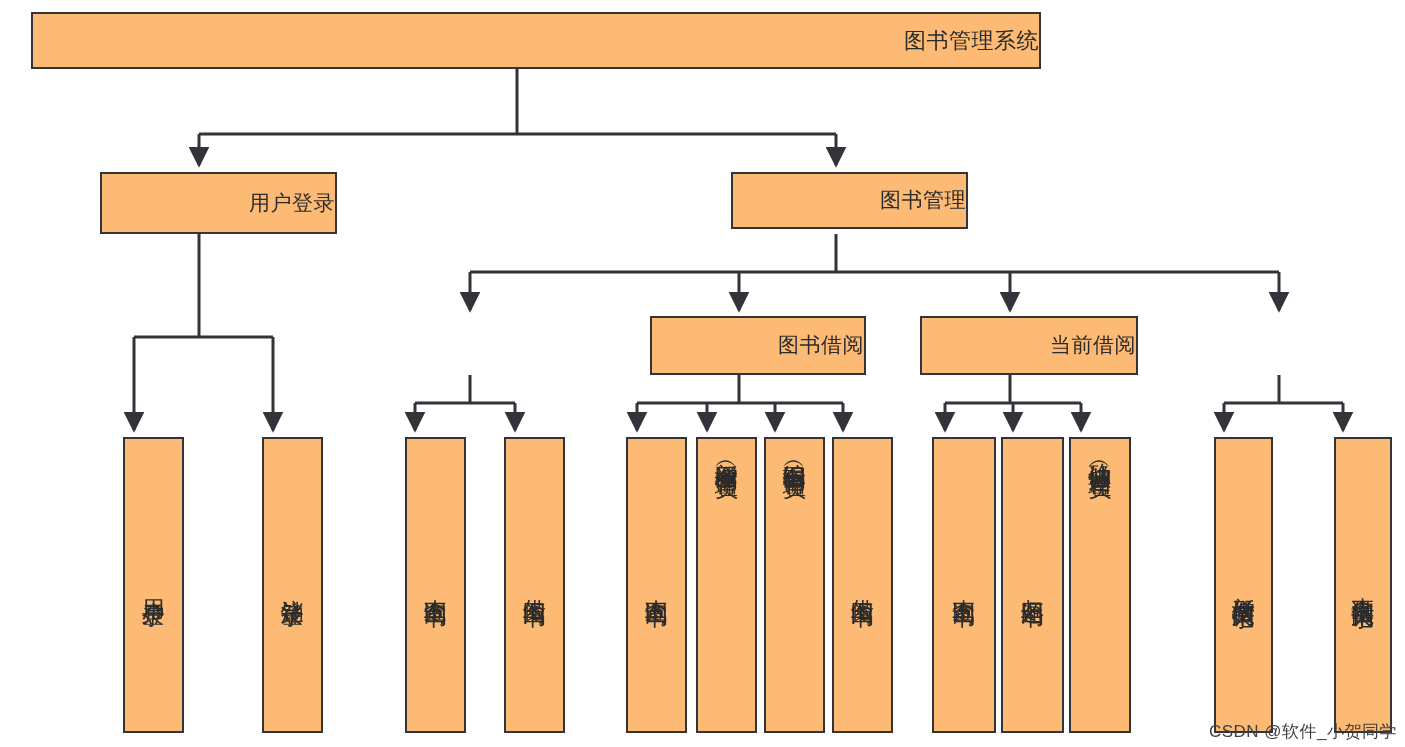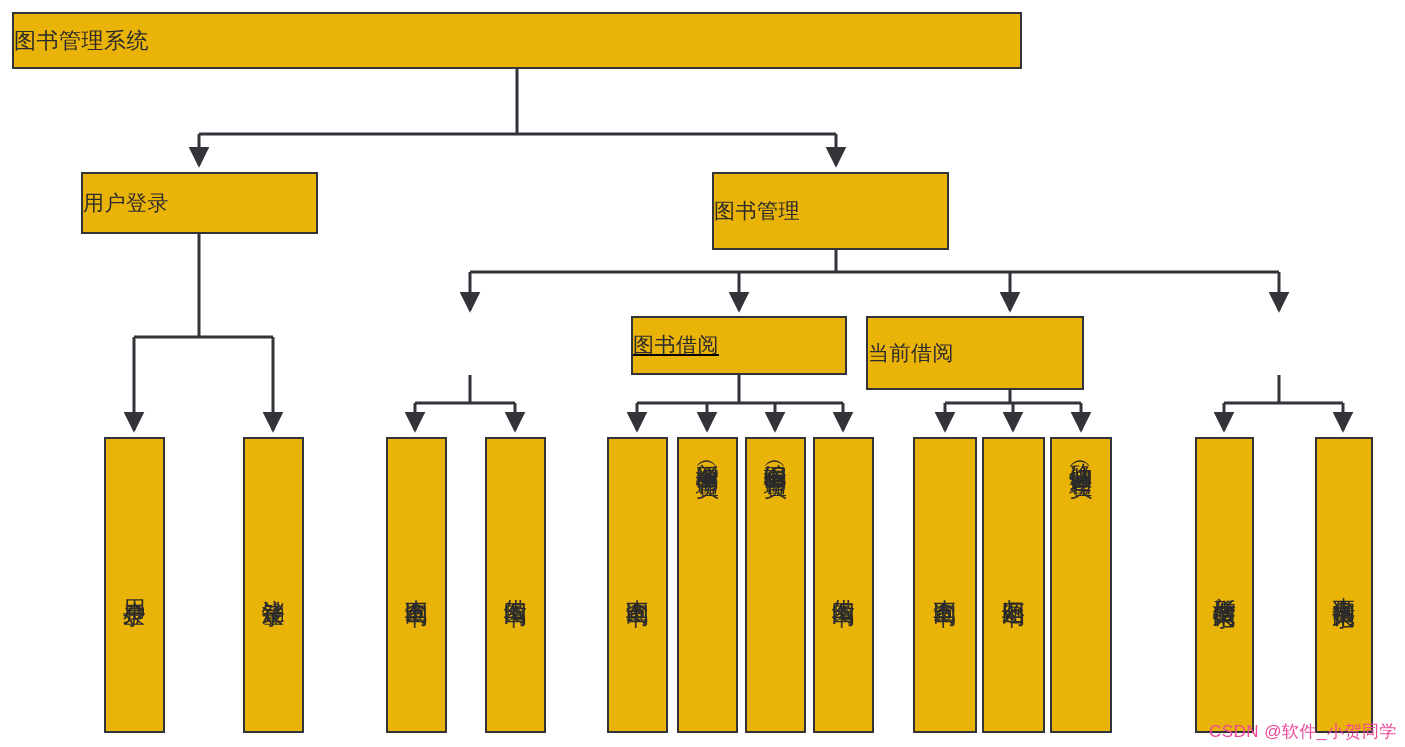--- a/index.html
+++ b/index.html
@@ -19,26 +19,27 @@
   #edges {
     position: absolute;
     left: 0;
     top: 0;
     width: 1405px;
     height: 747px;
   }
   .node {
     position: absolute;
     box-sizing: border-box;
-    background: #eab308;
+    background: #fdba74;
     border: 2.5px solid #33333a;
     display: flex;
     align-items: center;
-    justify-content: flex-start;
+    justify-content: flex-end;
     z-index: 2;
+    margin-left: 19px;
   }
   .node .label {
     color: #2b2b2b;
     text-align: center;
     line-height: 1.18;
     letter-spacing: 0.5px;
     white-space: nowrap;
   }
   .node.horiz .label {
     font-size: 21px;
@@ -62,21 +63,21 @@
   }
   .node.leaf.mid {
     align-items: center;
     padding-top: 0;
   }
   #watermark {
     position: absolute;
     right: 8px;
     bottom: 4px;
     font-size: 17px;
-    color: #ec4899;
+    color: #404040;
     letter-spacing: 0.5px;
     z-index: 5;
     white-space: nowrap;
     font-family: "Liberation Sans", "DejaVu Sans", sans-serif;
   }
 </style>
 </head>
 <body>
 
 <div id="stage">
@@ -131,28 +132,28 @@
     </g>
   </svg>
 
   <div class="node horiz root" style="left:12px; top:12px; width:1010px; height:57px;">
     <span class="label">图书管理系统</span>
   </div>
 
   <div class="node horiz" style="left:81px; top:172px; width:237px; height:62px;">
     <span class="label">用户登录</span>
   </div>
-  <div class="node horiz" style="left:712px; top:172px; width:237px; height:78px;">
+  <div class="node horiz" style="left:712px; top:172px; width:237px; height:57px;">
     <span class="label">图书管理</span>
   </div>
 
-  <div class="node horiz" style="left:631px; top:316px; width:216px; height:59px;text-decoration:underline;">
+  <div class="node horiz" style="left:631px; top:316px; width:216px; height:59px;">
     <span class="label">图书借阅</span>
   </div>
-  <div class="node horiz" style="left:866px; top:316px; width:218px; height:74px;">
+  <div class="node horiz" style="left:901px; top:316px; width:218px; height:59px;">
     <span class="label">当前借阅</span>
   </div>
 
   <div class="node leaf mid" style="left:104px; top:437px; width:61px; height:296px;">
     <span class="label">用户登录</span>
   </div>
   <div class="node leaf mid" style="left:243px; top:437px; width:61px; height:296px;">
     <span class="label">注销登录</span>
   </div>
 

